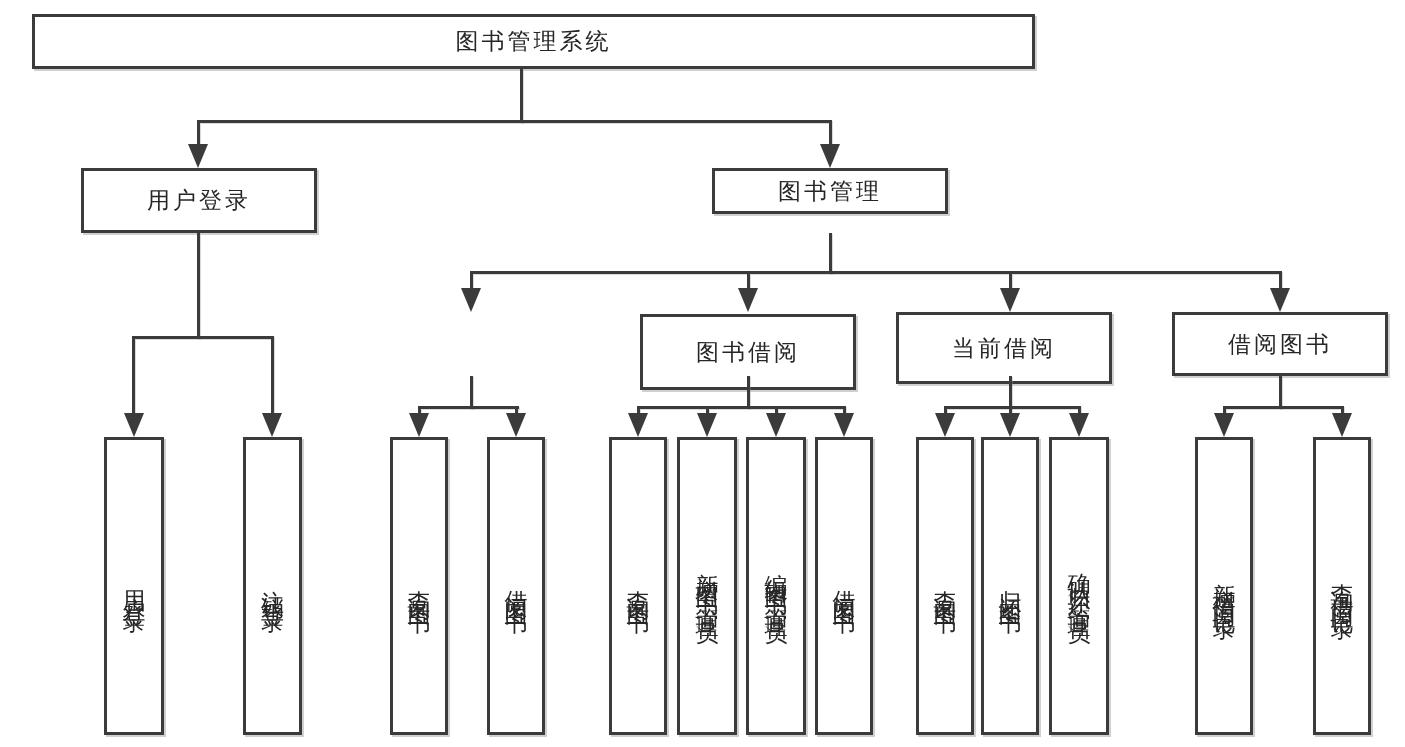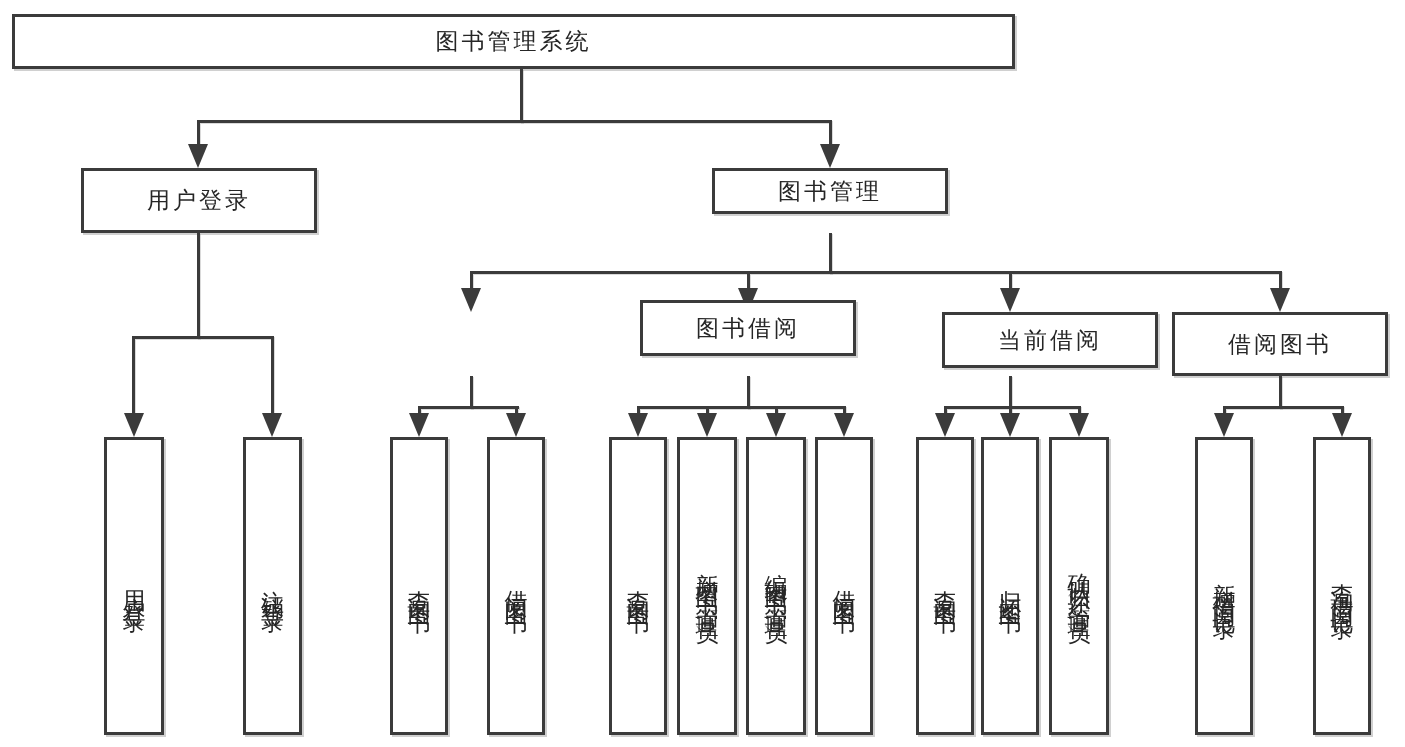--- a/index.html
+++ b/index.html
@@ -49,21 +49,21 @@
     position:absolute;top:714px;right:10px;
     font-size:20px;letter-spacing:1px;color:var(--watermark);
     white-space:nowrap;
   }
 </style>
 </head>
 <body>
 
 <div id="canvas">
 
-  <div class="hbox" style="left:12px;top:14px;width:1003px;height:55px">图书管理系统</div>
+  <div class="hbox" style="left:32px;top:14px;width:1003px;height:55px">图书管理系统</div>
 
   <div class="line" style="left:520px;top:69px;width:3px;height:54px"></div>
   <div class="line" style="left:197px;top:120px;width:635px;height:3px"></div>
   <div class="line" style="left:197px;top:123px;width:3px;height:23px"></div>
   <div class="arrow" style="left:188px;top:144px"></div>
   <div class="line" style="left:829px;top:123px;width:3px;height:23px"></div>
   <div class="arrow" style="left:820px;top:144px"></div>
 
   <div class="hbox" style="left:81px;top:168px;width:236px;height:65px">用户登录</div>
   <div class="hbox" style="left:712px;top:168px;width:236px;height:46px">图书管理</div>
@@ -79,22 +79,22 @@
   <div class="line" style="left:470px;top:271px;width:812px;height:3px"></div>
   <div class="line" style="left:470px;top:274px;width:3px;height:17px"></div>
   <div class="arrow" style="left:461px;top:288px"></div>
   <div class="line" style="left:747px;top:274px;width:3px;height:17px"></div>
   <div class="arrow" style="left:738px;top:288px"></div>
   <div class="line" style="left:1009px;top:274px;width:3px;height:17px"></div>
   <div class="arrow" style="left:1000px;top:288px"></div>
   <div class="line" style="left:1279px;top:274px;width:3px;height:17px"></div>
   <div class="arrow" style="left:1270px;top:288px"></div>
 
-  <div class="hbox" style="left:640px;top:300px;width:216px;height:56px">图书借阅</div>
-  <div class="hbox" style="left:942px;top:312px;width:216px;height:56px">当前借阅</div>
+  <div class="hbox" style="left:640px;top:314px;width:216px;height:76px">图书借阅</div>
+  <div class="hbox" style="left:896px;top:312px;width:216px;height:72px">当前借阅</div>
   <div class="hbox" style="left:1172px;top:312px;width:216px;height:64px">借阅图书</div>
 
   <div class="line" style="left:470px;top:376px;width:3px;height:33px"></div>
   <div class="line" style="left:418px;top:406px;width:101px;height:3px"></div>
   <div class="line" style="left:418px;top:409px;width:3px;height:7px"></div>
   <div class="arrow" style="left:409px;top:413px"></div>
   <div class="line" style="left:515px;top:409px;width:3px;height:7px"></div>
   <div class="arrow" style="left:506px;top:413px"></div>
 
   <div class="line" style="left:747px;top:376px;width:3px;height:33px"></div>

